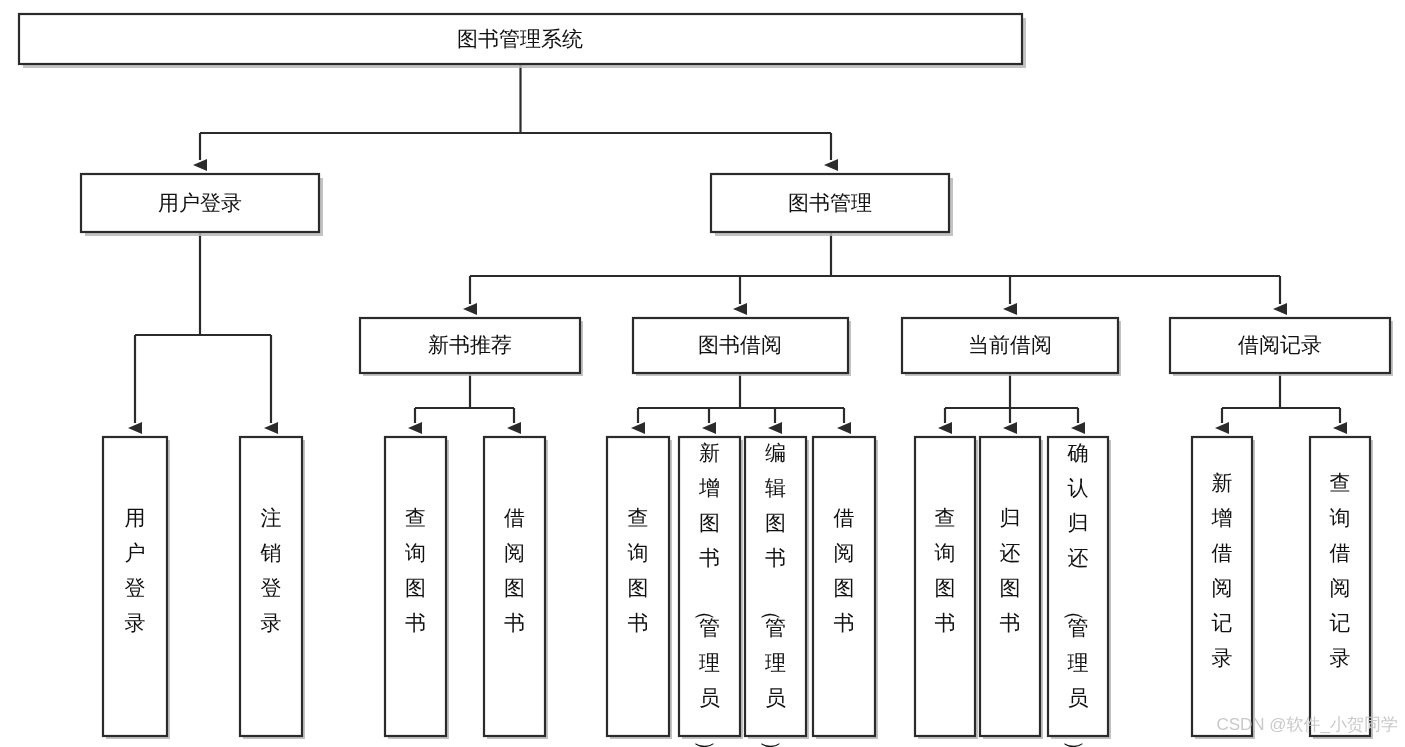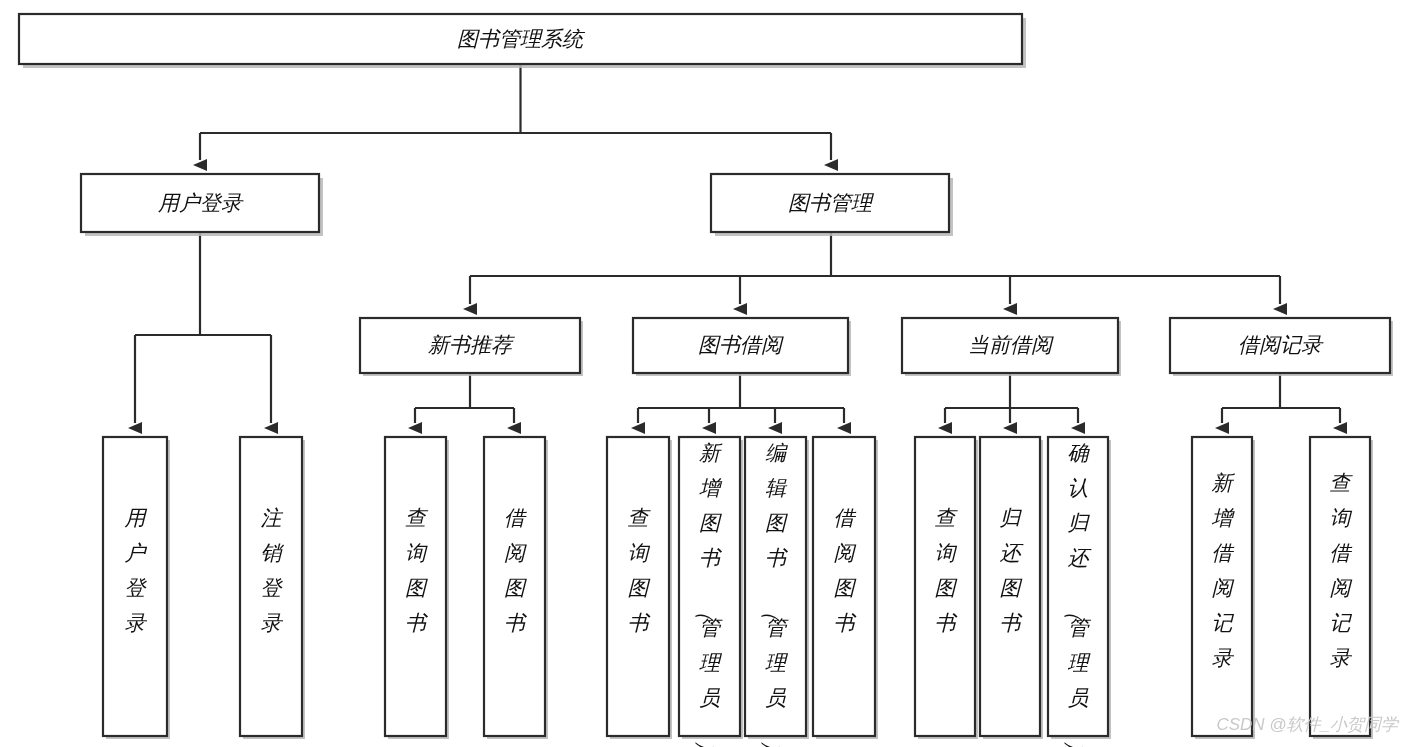--- a/index.html
+++ b/index.html
@@ -12,21 +12,20 @@
     height: 747px;
     font-family: "Liberation Sans", sans-serif;
     position: relative;
     overflow: hidden;
   }
   #diagram-root {
     position: absolute;
     left: 0; top: 0;
     width: 1405px;
     height: 747px;
-    font-style: italic;
   }
   .node-box {
     fill: #ffffff;
     stroke: #2b2b2b;
     stroke-width: 2.2;
   }
   .node-box-shadow {
     fill: #b9b9b9;
     opacity: 0.85;
   }

